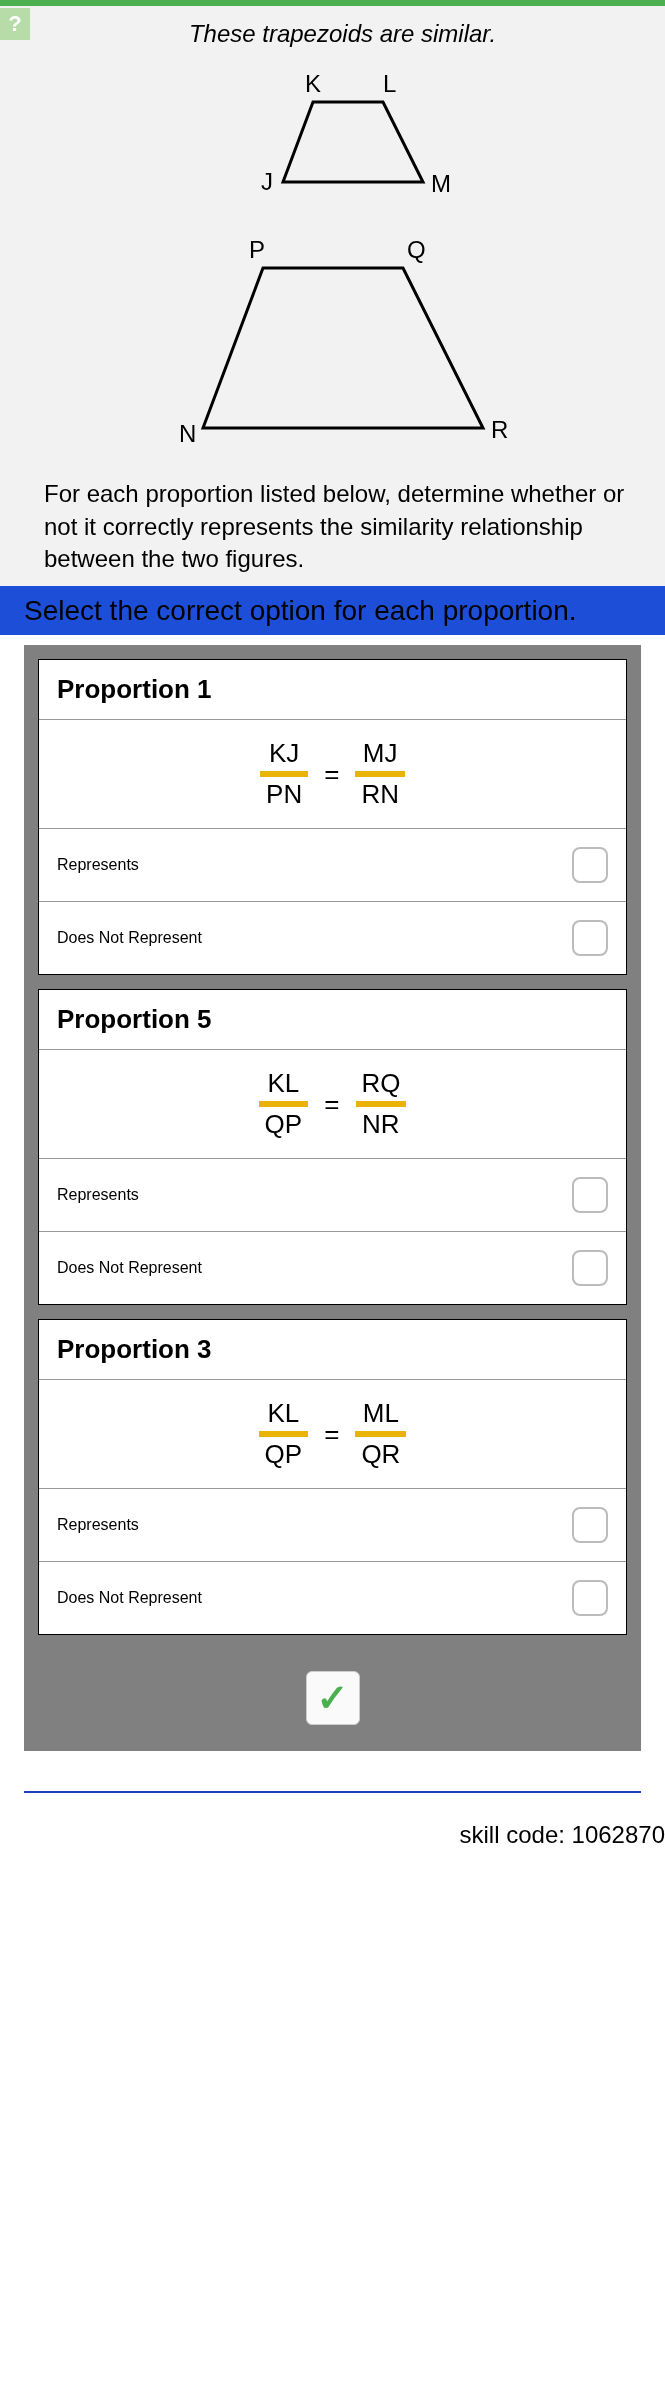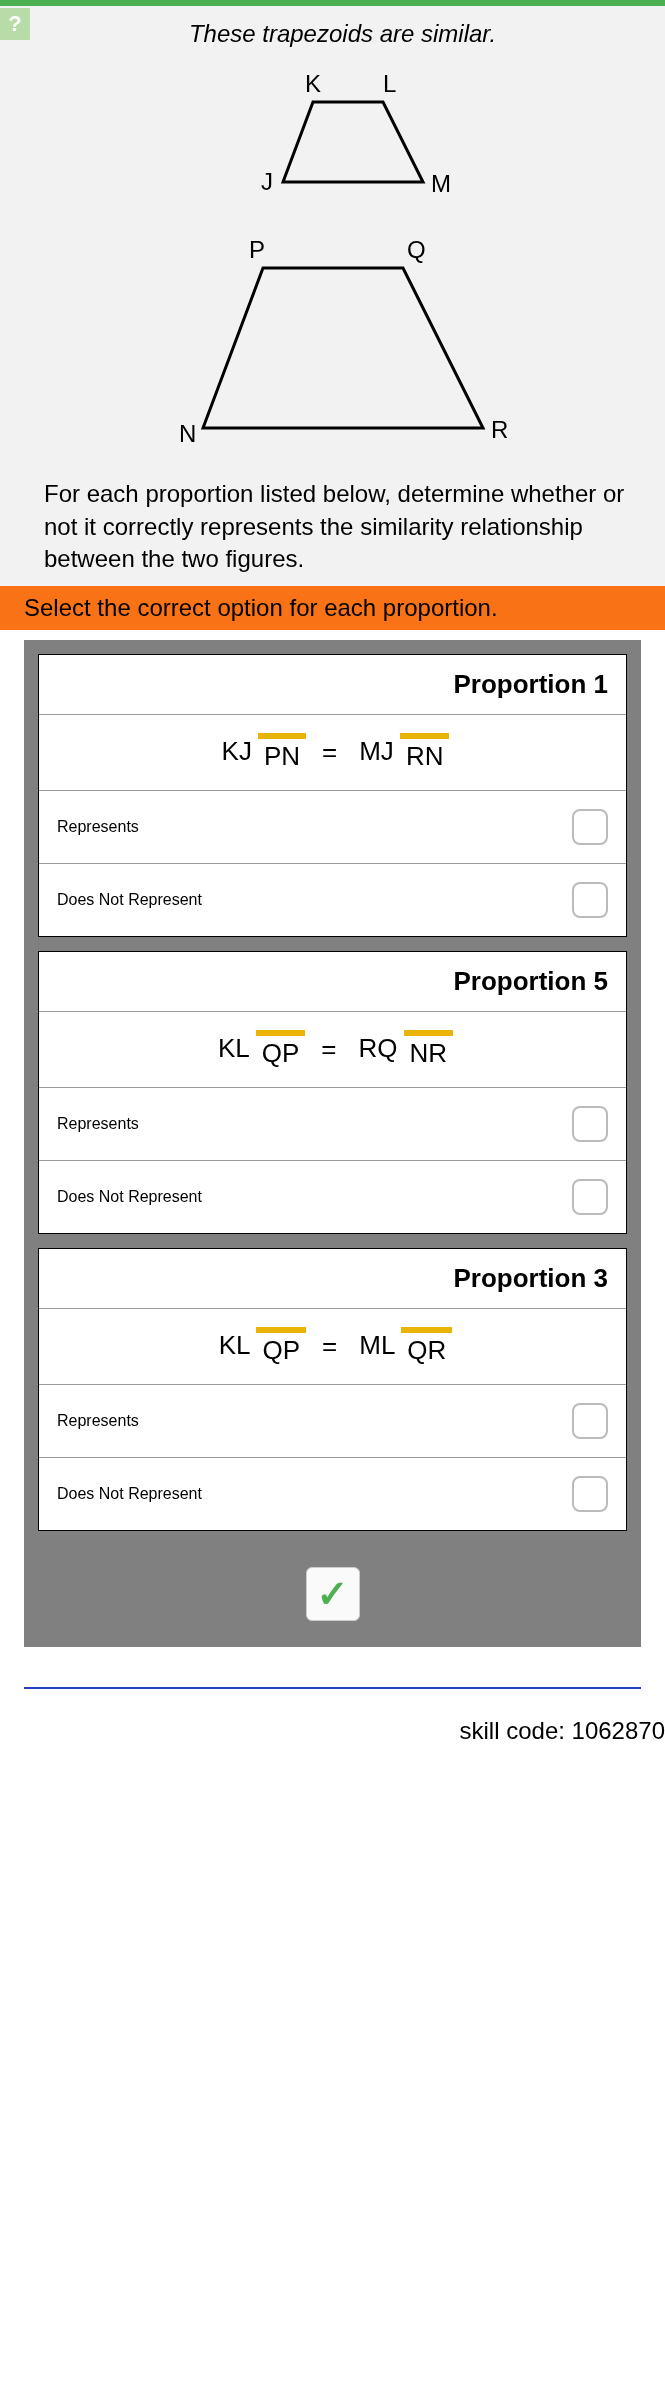--- a/index.html
+++ b/index.html
@@ -30,30 +30,29 @@
   .problem-area {
     background: #f2f2f2;
     padding: 12px 24px 10px 44px;
     font-size: 24px;
     line-height: 1.35;
   }
   .title-line { text-align: center; margin-bottom: 12px; font-style: italic; }
   .figs { display:flex; flex-direction:column; align-items:center; gap:16px; margin-bottom:20px;}
   svg { display:block; }
   .instr-area {
-    background:#f97316;
+    background:#1d4ed8;
     padding: 6px 24px 6px 24px;
-    font-size:24px;
+    font-size:28px;
     line-height:1.35;
   }
   .quiz-wrap {
     margin: 10px 24px 0 24px;
     background:#808080;
     padding:14px;
-    text-align:right;
   }
   .block {
     background:#fff;
     margin-bottom:14px;
     border:1px solid #000;
   }
   .block:last-of-type { margin-bottom:0; }
   .block-title {
     font-size:26px;
     font-weight:bold;
@@ -63,21 +62,21 @@
   .block-eq {
     padding:18px 0;
     display:flex;
     justify-content:center;
     align-items:center;
     font-size:26px;
     border-bottom:1px solid #999;
   }
   .frac {
     display:inline-flex;
-    flex-direction:row;
+    flex-direction:column;
     align-items:center;
     margin:0 10px;
   }
   .frac .num { padding:0 6px 2px 6px; }
   .frac .den { border-top:6px solid #eab308; padding:2px 6px 0 6px; }
   .eqs { margin:0 6px; }
   .opt-row {
     display:flex;
     align-items:center;
     justify-content:space-between;

